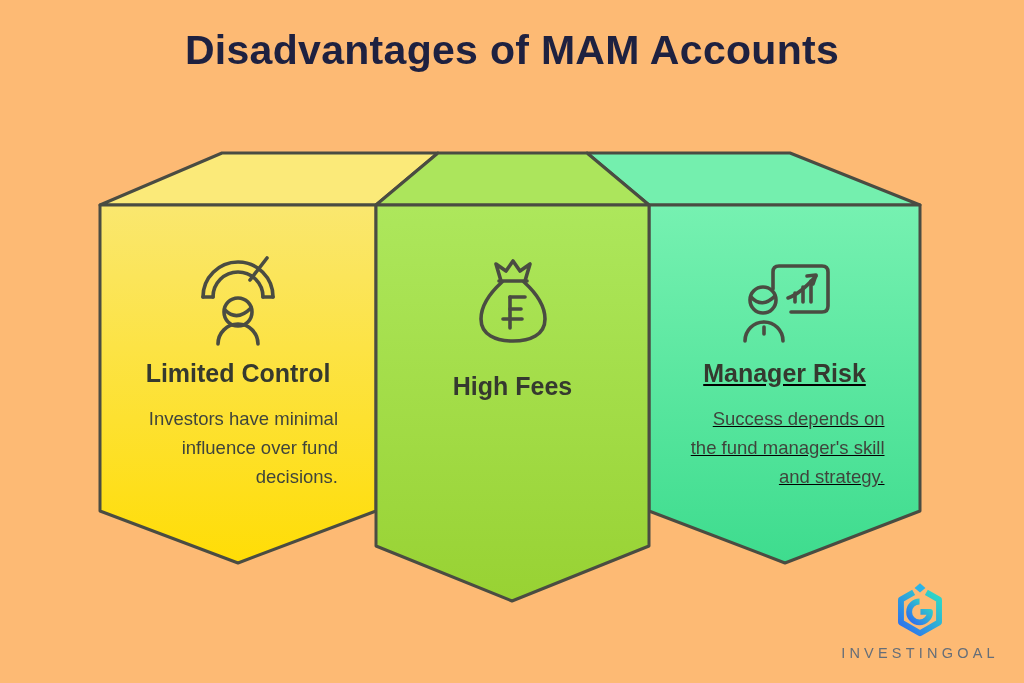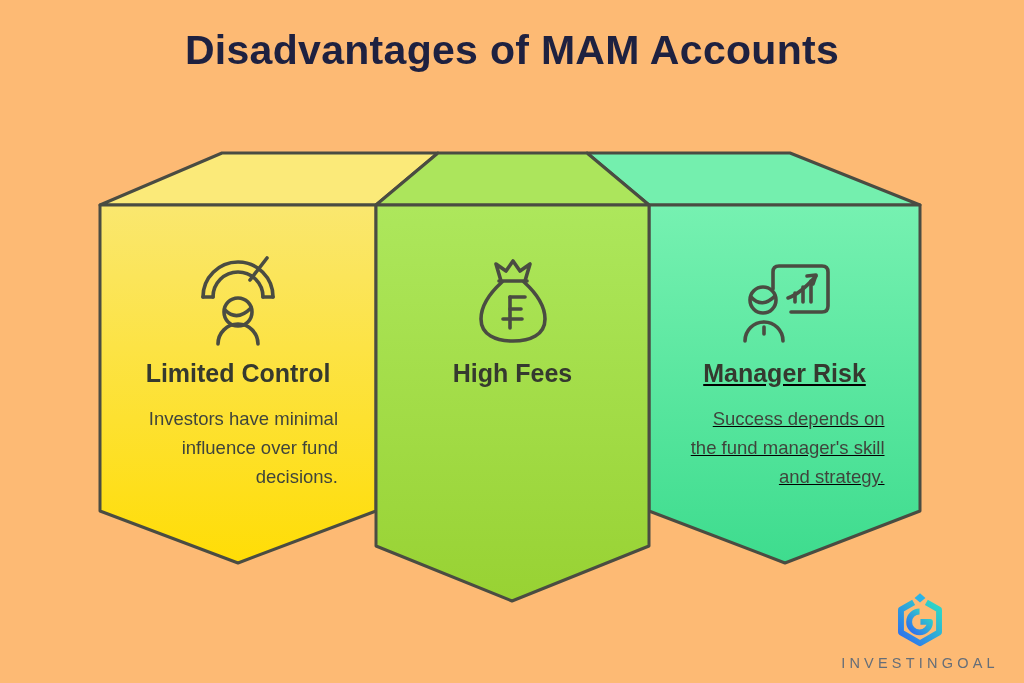--- a/index.html
+++ b/index.html
@@ -52,21 +52,21 @@
   }
   .banner-description {
     margin: 16px 0 0;
     font-size: 18.5px;
     line-height: 29px;
     color: #3f443c;
   }
   .logo {
     position: absolute;
     right: 14px;
-    bottom: 12px;
+    bottom: 22px;
     width: 180px;
     text-align: center;
   }
   .logo svg { display: block; margin: 0 auto; }
   .logo-wordmark {
     margin-top: 5px;
     font-size: 14.5px;
     font-weight: 400;
     letter-spacing: 4.2px;
     color: #656e79;
@@ -117,21 +117,21 @@
           <circle cx="48" cy="61" r="14"></circle>
           <path d="M 35 59 Q 47 71 61 57"></path>
           <path d="M 28 93 A 20 20 0 0 1 68 93"></path>
         </g>
       </svg>
     </div>
     <h2 class="banner-heading">Limited Control</h2>
     <p class="banner-description" style="width:200px;">Investors have minimal influence over fund decisions.</p>
   </div>
 
-  <div class="banner-content" style="left:376px; width:273px;">
+  <div class="banner-content" style="left:376px; width:273px;gap:13px;">
     <div class="icon">
       <svg width="96" height="96" viewBox="0 0 96 96">
         <g fill="none" stroke-width="3.6" stroke-linecap="round" stroke-linejoin="round" stroke="#4a4c42">
           <path d="M 36 30 L 31 13 L 41 20 L 48 10 L 55 20 L 65 13 L 60 30"></path>
           <path d="M 34 30 L 62 30"></path>
           <path d="M 37 31 C 26 41 16 53 16 68 C 16 84 31 90 48 90 C 65 90 80 84 80 68 C 80 53 70 41 59 31"></path>
           <path d="M 45 46 L 45 77"></path>
           <path d="M 45 46 L 60 46"></path>
           <path d="M 45 58 L 56 58"></path>
           <path d="M 38 68 L 57 68"></path>

